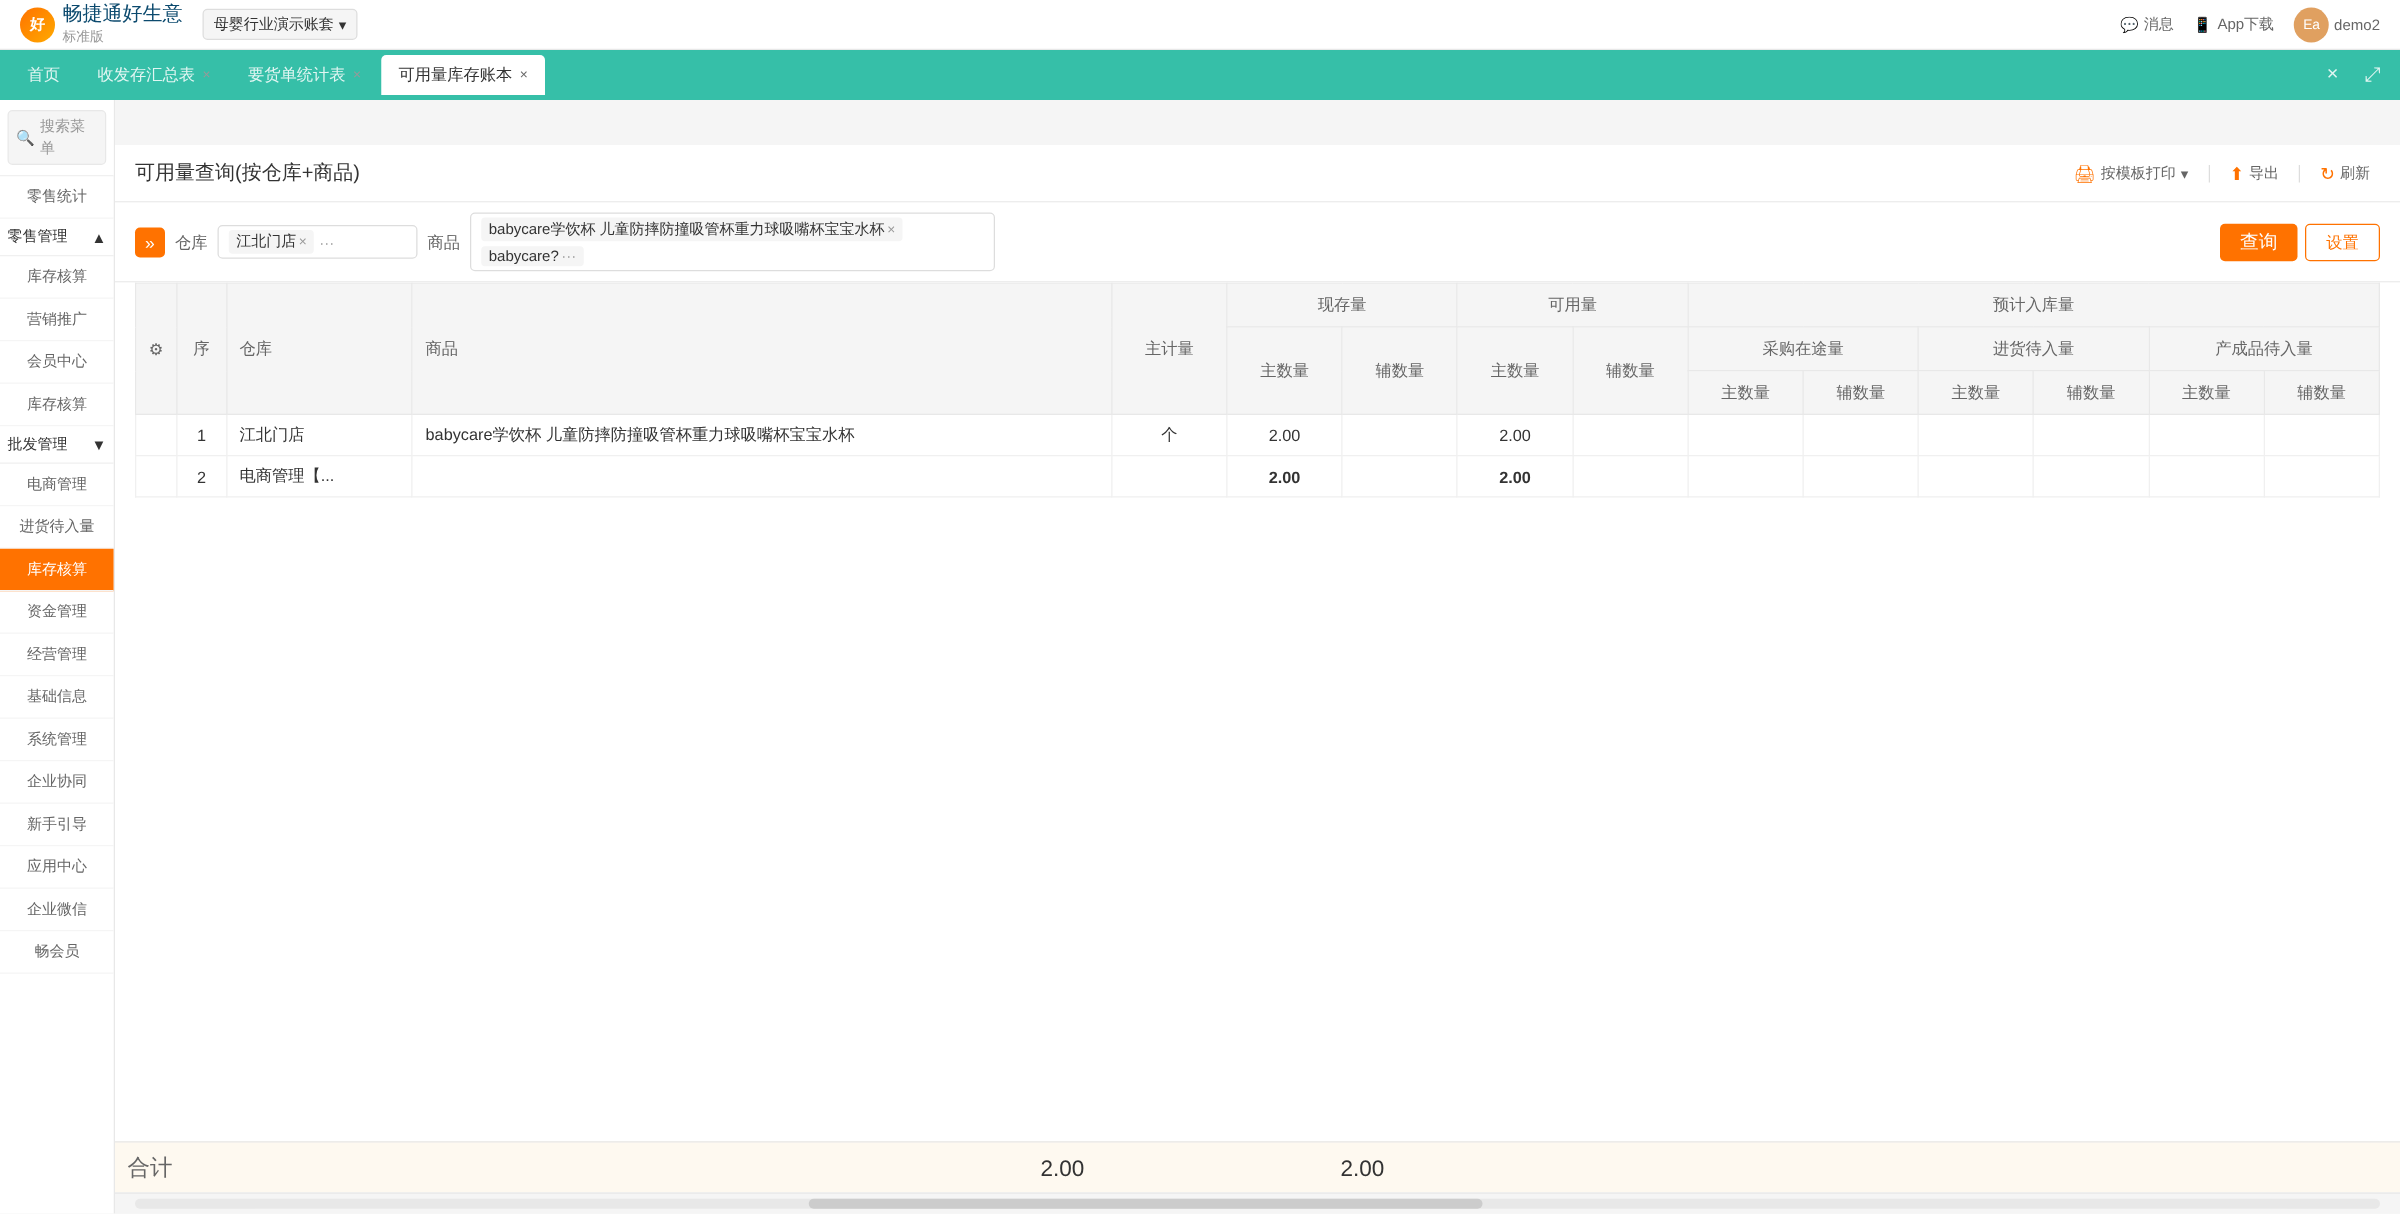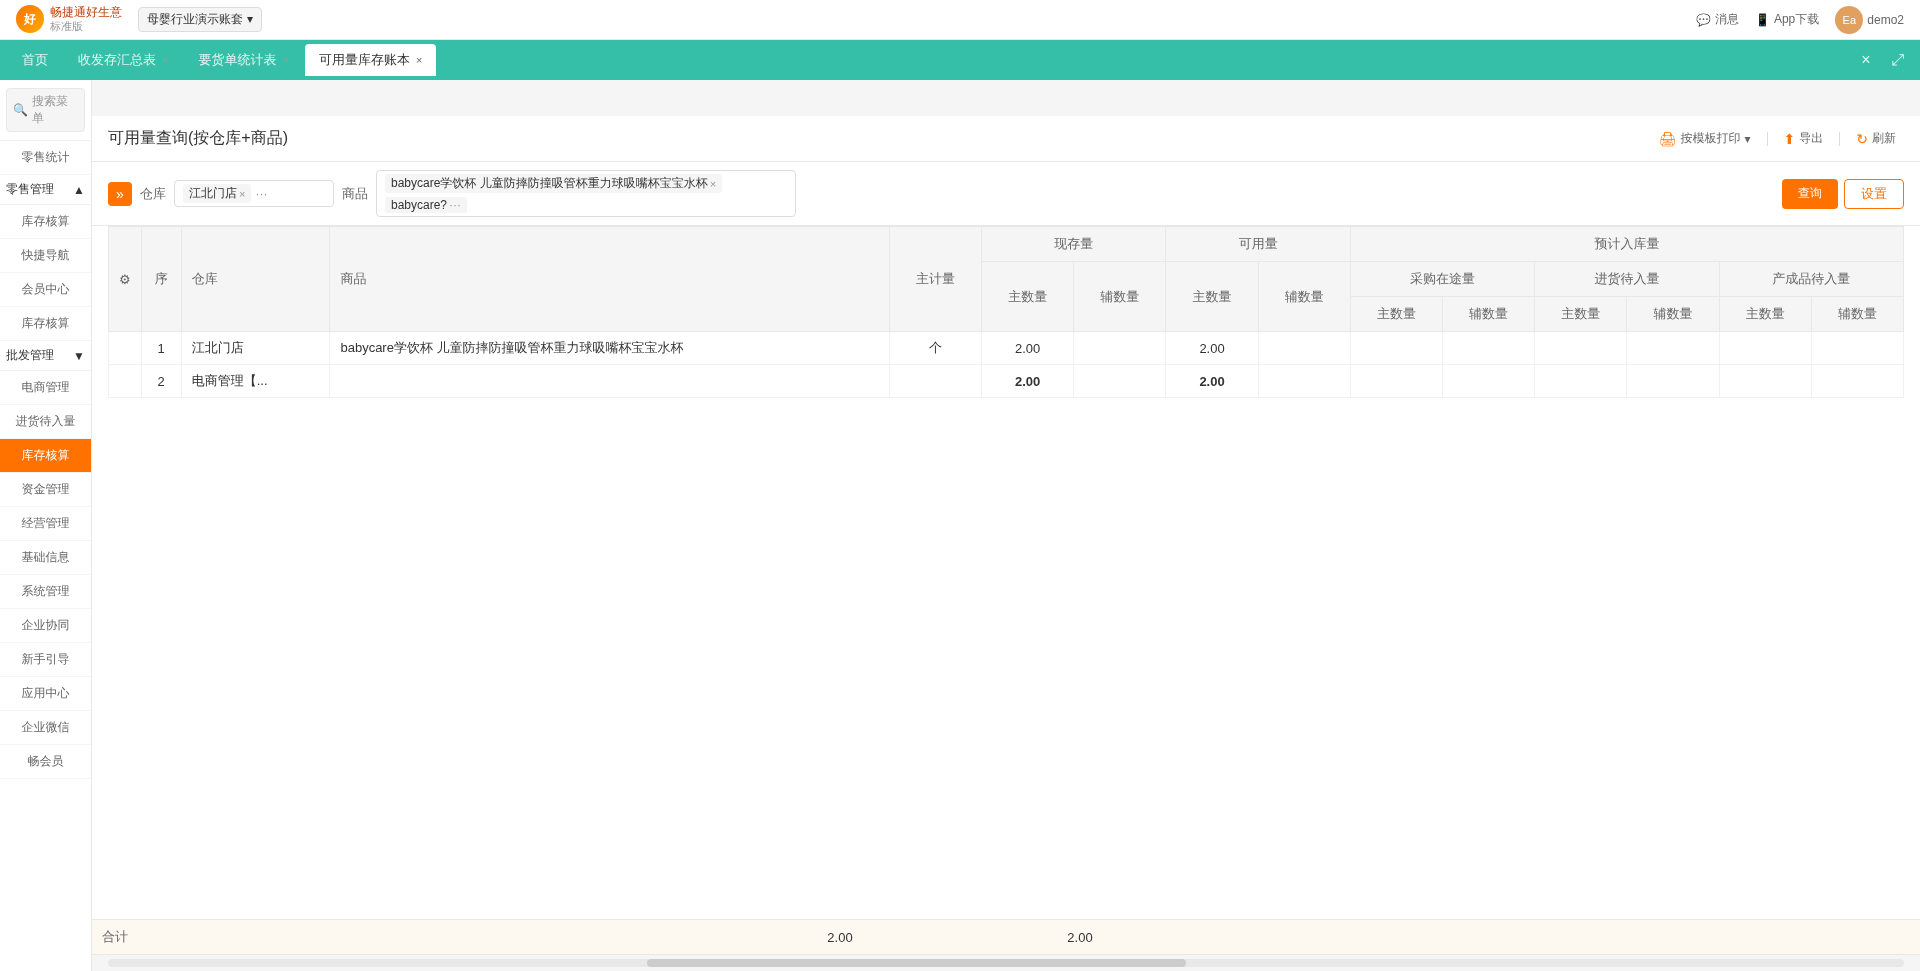--- a/index.html
+++ b/index.html
@@ -12,21 +12,21 @@
       display: flex;
       align-items: center;
       justify-content: space-between;
       padding: 0 16px;
       border-bottom: 1px solid #e8e8e8;
       flex-shrink: 0;
     }
     .top-bar-left { display: flex; align-items: center; gap: 8px; }
     .logo-area { display: flex; align-items: center; gap: 6px; }
     .logo-icon { width: 28px; height: 28px; background: linear-gradient(135deg, #ff7200, #ffaa00); border-radius: 50%; display: flex; align-items: center; justify-content: center; color: white; font-size: 12px; font-weight: bold; }
-    .logo-text { font-size: 12px; color: #c2410c; line-height: 1.2; }
+    .logo-text { font-size: 16px; color: #0c4a6e; line-height: 1.2; }
     .logo-sub { color: #999; font-size: 11px; }
     .org-selector { display: flex; align-items: center; gap: 4px; background: #f5f5f5; border: 1px solid #ddd; border-radius: 4px; padding: 3px 8px; cursor: pointer; font-size: 12px; color: #333; margin-left: 8px; }
     .top-bar-right { display: flex; align-items: center; gap: 16px; }
     .top-bar-action { display: flex; align-items: center; gap: 4px; color: #666; font-size: 12px; cursor: pointer; }
     .avatar { width: 28px; height: 28px; border-radius: 50%; background: #e0a060; display: flex; align-items: center; justify-content: center; color: white; font-size: 11px; }
 
     
     .nav-tabs {
       height: 40px;
       background: #36bfa8;
@@ -196,21 +196,21 @@
     }
     .filter-tag .remove { color: #999; cursor: pointer; font-size: 11px; }
     .filter-more { color: #999; font-size: 12px; cursor: pointer; }
     .filter-action-btns { display: flex; gap: 6px; margin-left: auto; }
     .btn-query {
       background: #ff7200;
       color: white;
       border: none;
       border-radius: 4px;
       padding: 5px 16px;
-      font-size: 12px;
+      font-size: 15px;
       cursor: pointer;
     }
     .btn-settings {
       background: #fff;
       color: #ff7200;
       border: 1px solid #ff7200;
       border-radius: 4px;
       padding: 5px 16px;
       font-size: 13px;
       cursor: pointer;
@@ -251,22 +251,22 @@
     .th-group { background: #f0f0f0; }
     .col-settings { width: 32px; }
     .col-no { width: 40px; }
 
     
     .summary-bar {
       background: #fef9f0;
       border-top: 1px solid #e8e8e8;
       padding: 8px 10px;
       display: flex;
-      align-items: center;
-      font-size: 13px;
+      align-items: flex-end;
+      font-size: 18px;
       color: #333;
       flex-shrink: 0;
     }
     .summary-label { color: #666; margin-right: 20px; }
     .summary-cell { min-width: 120px; text-align: center; font-weight: 500; }
 
     
     .scroll-bar-area {
       background: #f5f5f5;
       padding: 4px 16px;
@@ -361,21 +361,21 @@
       <span>零售统计</span>
     </div>
     <div class="sidebar-section">
       <span>零售管理</span>
       <span>▲</span>
     </div>
     <div class="sidebar-nav-item">
       <span>库存核算</span>
     </div>
     <div class="sidebar-nav-item">
-      <span>快捷导航</span>
+      <span>营销推广</span>
     </div>
     <div class="sidebar-nav-item">
       <span>会员中心</span>
     </div>
     <div class="sidebar-nav-item">
       <span>库存核算</span>
     </div>
     <div class="sidebar-section">
       <span>批发管理</span>
       <span>▼</span>

